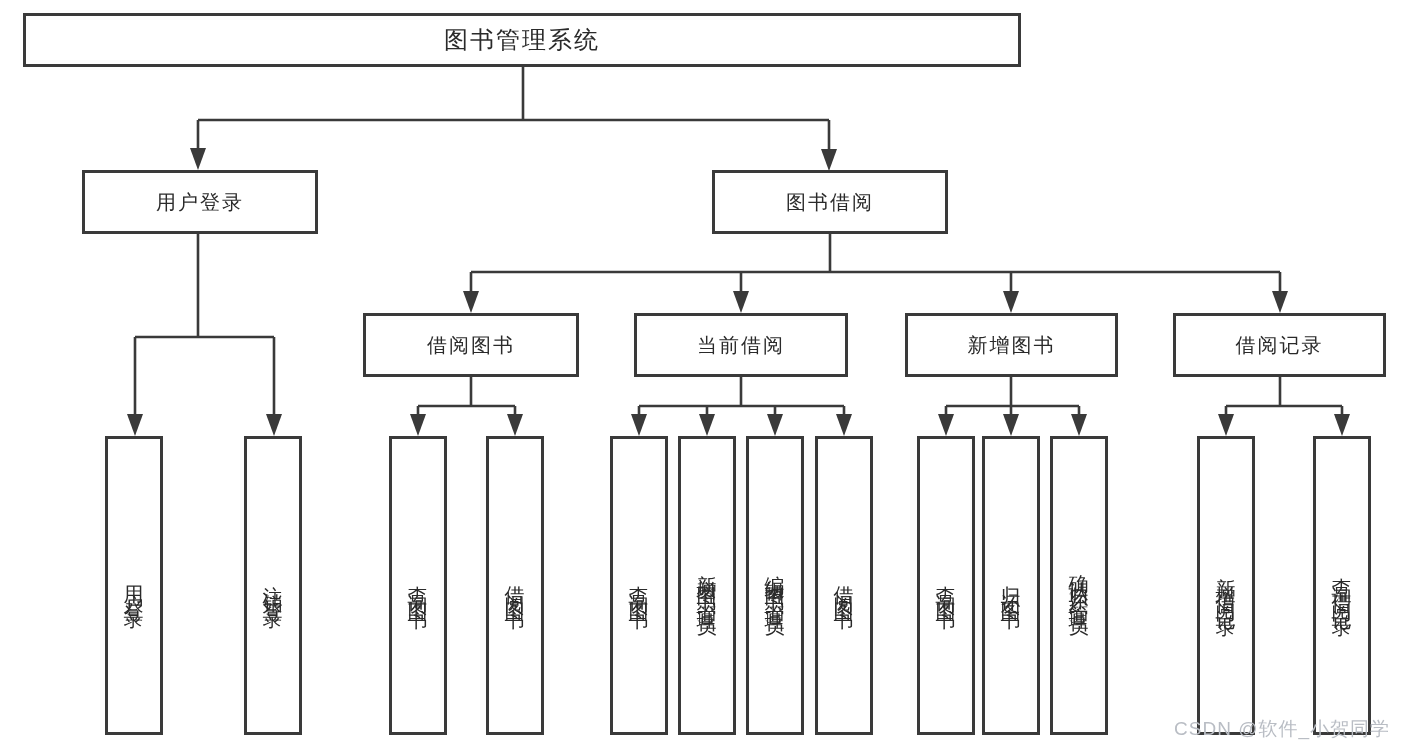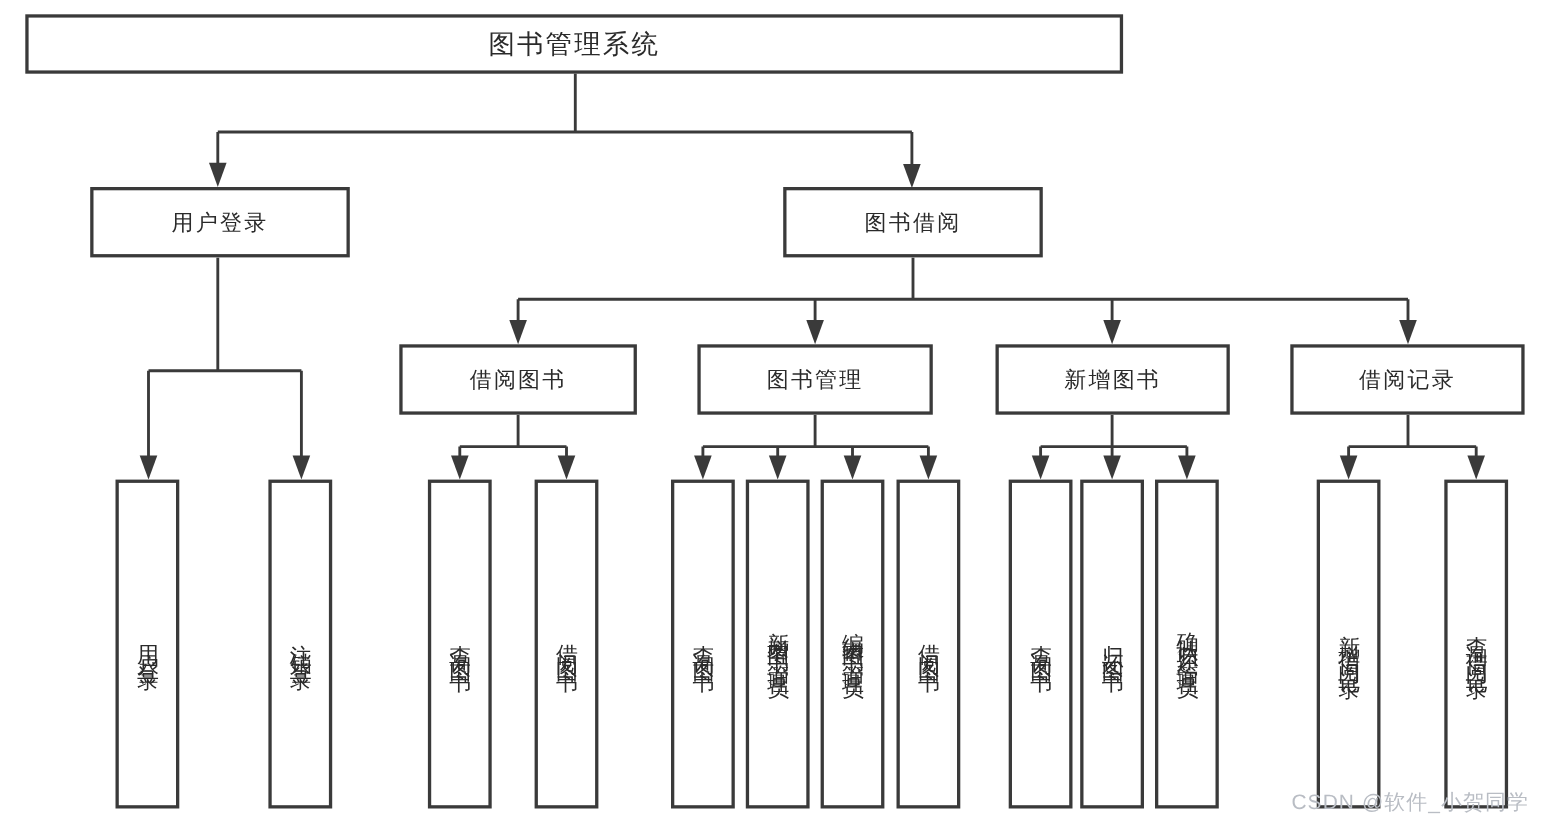--- a/index.html
+++ b/index.html
@@ -113,21 +113,21 @@
     <span>用户登录</span>
   </div>
   <div class="box h-box" style="left:712px; top:170px; width:236px; height:64px;">
     <span>图书借阅</span>
   </div>
 
   <div class="box h-box" style="left:363px; top:313px; width:216px; height:64px;">
     <span>借阅图书</span>
   </div>
   <div class="box h-box" style="left:634px; top:313px; width:214px; height:64px;">
-    <span>图书管理</span>
+    <span>当前借阅</span>
   </div>
   <div class="box h-box" style="left:905px; top:313px; width:213px; height:64px;">
     <span>新增图书</span>
   </div>
   <div class="box h-box" style="left:1173px; top:313px; width:213px; height:64px;">
     <span>借阅记录</span>
   </div>
 
   <div class="box leaf" style="left:105px;">
     <span>用户登录</span>

